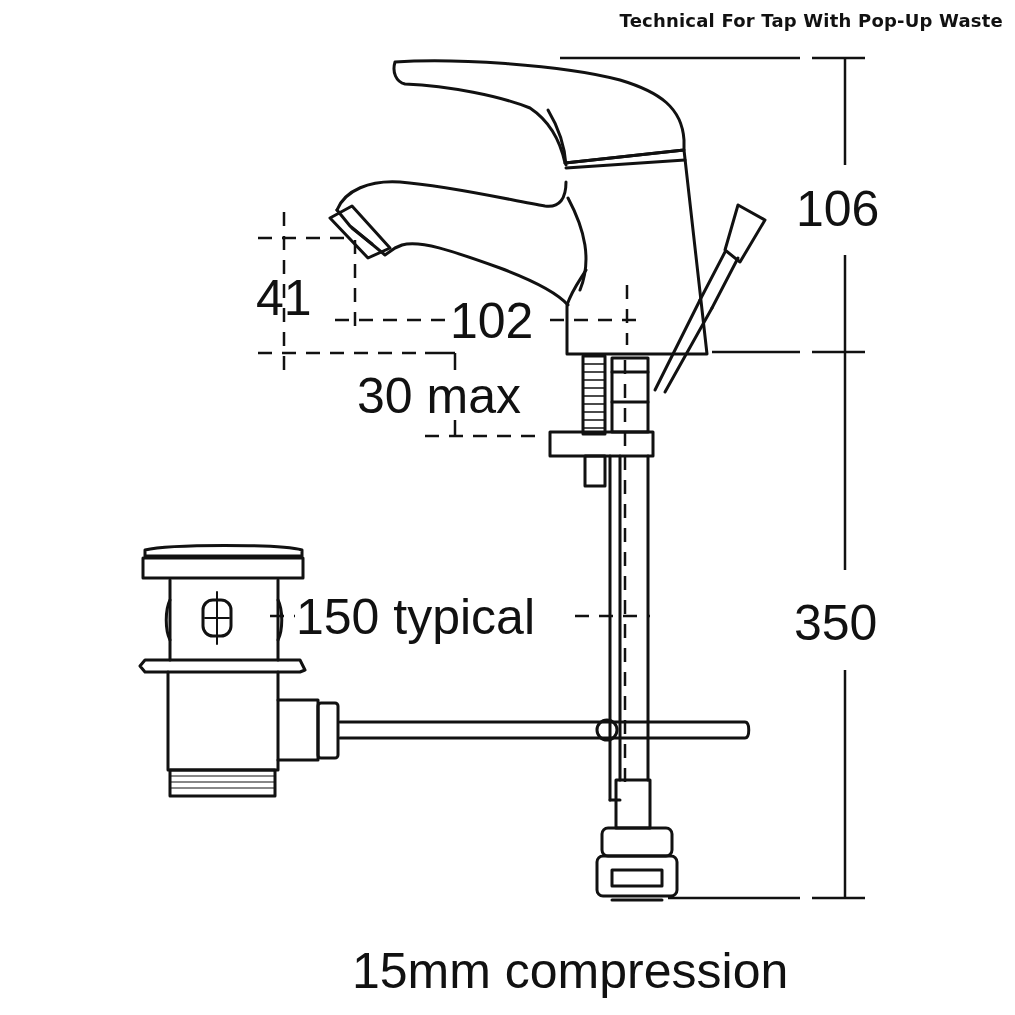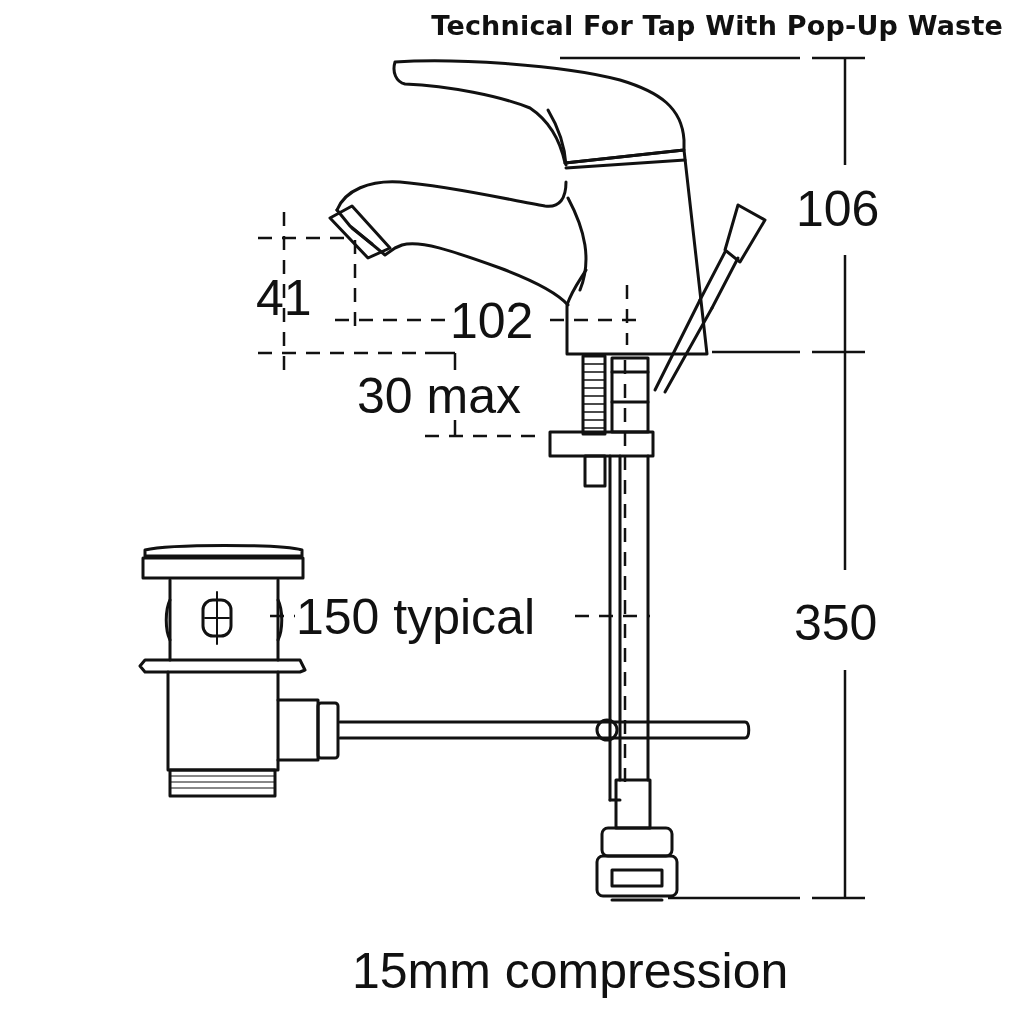--- a/index.html
+++ b/index.html
@@ -1,17 +1,17 @@
 <!DOCTYPE html>
 <html><head>
 <meta charset="utf-8">
 <style>
   html, body { margin:0; padding:0; background:#ffffff; }
   body { width:1015px; height:1015px; position:relative; overflow:hidden; font-family:"Liberation Sans", sans-serif; }
-  .title { position:absolute; top:10px; right:12px; font-family:"DejaVu Sans", sans-serif; font-weight:bold; font-size:27px; color:#111; letter-spacing:0.2px; }
+  .title { position:absolute; top:10px; right:12px; font-family:"DejaVu Sans", sans-serif; font-weight:bold; font-size:18px; color:#111; letter-spacing:0.2px; }
   svg { position:absolute; left:0; top:0; }
   .dim-text { font-family:"Liberation Sans", sans-serif; fill:#111; }
 </style>
 </head>
 <body>
 
 <div class="title">Technical For Tap With Pop-Up Waste</div>
 
 <svg width="1015" height="1015" viewBox="0 0 1015 1015">
   <g fill="none" stroke="#111" stroke-width="3" stroke-linecap="round" stroke-linejoin="round">

